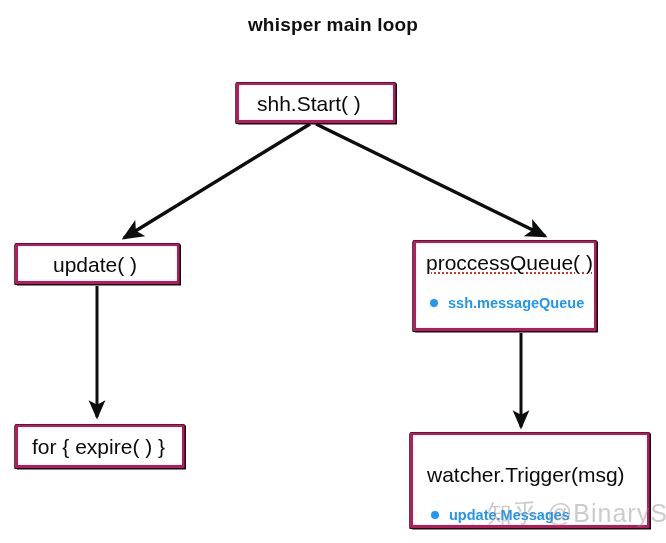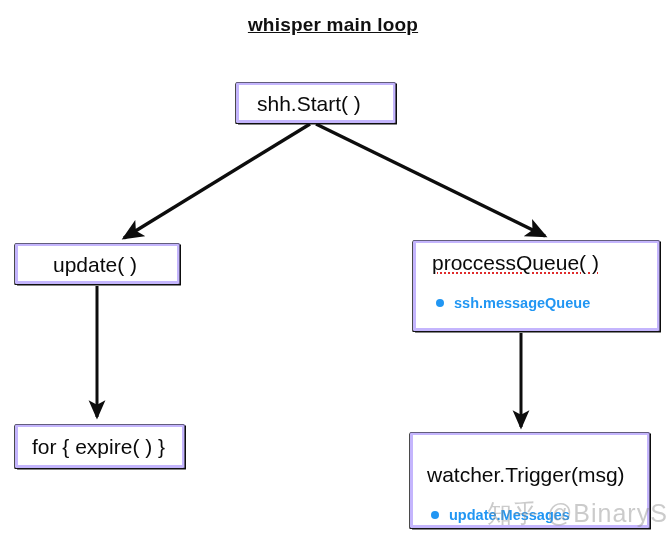--- a/index.html
+++ b/index.html
@@ -23,39 +23,38 @@
   .diagram-title {
     position: absolute;
     left: 0;
     top: 14px;
     width: 666px;
     text-align: center;
     font-size: 19px;
     font-weight: bold;
     color: #101010;
     letter-spacing: 0.2px;
-    text-decoration: underline;
   }
 
   
   #edges {
     position: absolute;
     left: 0;
     top: 0;
     width: 666px;
     height: 543px;
     pointer-events: none;
   }
 
   
   .node {
     position: absolute;
     background: #ffffff;
     box-sizing: border-box;
-    border: 3px solid #c4b5fd;
+    border: 3px solid #be185d;
     box-shadow:
       1.5px 2px 0 -0.5px #0d0d0d,
       -1px 1.5px 0 -0.5px #1a1a1a,
       2px 0.5px 0 -1px #000000;
     border-radius: 1px;
   }
   .node::before {
     content: "";
     position: absolute;
     left: -4px;
@@ -132,22 +131,22 @@
   }
 
   #node-expire {
     left: 15px; top: 424px; width: 170px; height: 44px;
   }
   #node-expire .node-title {
     margin: 8px 8px 0 14px;
   }
 
   #node-queue {
-    left: 413px; top: 240px; width: 247px; height: 91px;
-    padding: 8px 0 0 16px;
+    left: 413px; top: 240px; width: 184px; height: 91px;
+    padding: 8px 0 0 10px;
   }
   #node-queue .node-title {
     margin: 0 0 1px 0;
   }
 
   #node-watcher {
     left: 410px; top: 432px; width: 240px; height: 96px;
     padding: 28px 0 0 14px;
   }
   #node-watcher .node-title {

